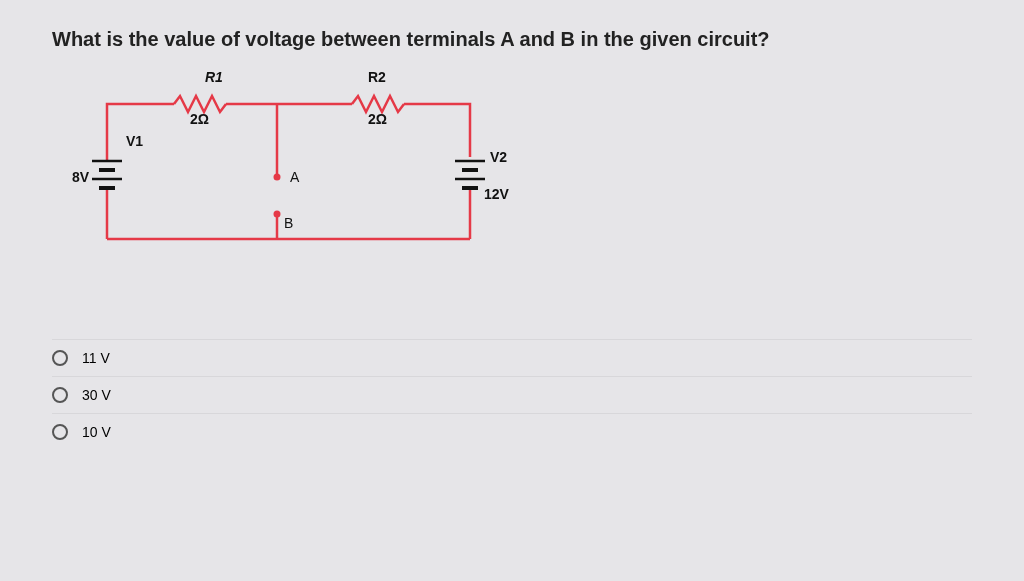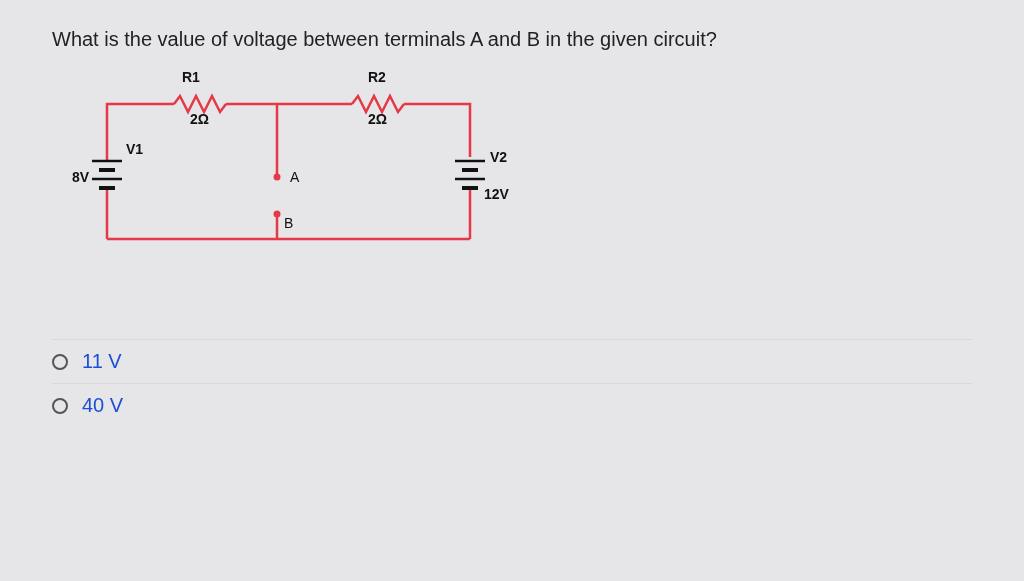--- a/index.html
+++ b/index.html
@@ -6,21 +6,21 @@
     body {
       font-family: -apple-system, BlinkMacSystemFont, "Segoe UI", Arial, sans-serif;
       background: #e6e5e8;
       width: 1024px;
       height: 581px;
       padding: 28px 52px;
       color: #1a1a1a;
     }
     .question-text {
       font-size: 20px;
-      font-weight: 400;
+      font-weight: 700;
       color: #222;
       margin-bottom: 18px;
     }
     .circuit-area {
       width: 500px;
       height: 220px;
       position: relative;
       margin-bottom: 50px;
     }
     .labels { position: absolute; font-size: 14px; font-weight: 700; color: #111; }
@@ -32,21 +32,21 @@
       border-top: 1px solid rgba(0,0,0,0.06);
     }
     .option-row:first-child { border-top: 1px solid rgba(0,0,0,0.06); }
     .radio {
       width: 16px; height: 16px;
       border: 2px solid #555;
       border-radius: 50%;
       margin-right: 14px;
       flex-shrink: 0;
     }
-    .option-label { font-size: 20px; color: #1d4ed8; }
+    .option-label { font-size: 14px; color: #000000; }
   </style>
 </head>
 <body>
 
 <div class="question-text">What is the value of voltage between terminals A and B in the given circuit?</div>
 
 <div class="circuit-area">
   <svg width="500" height="220" viewBox="0 0 500 220">
 
     <g stroke="#e53947" stroke-width="2.5" fill="none">
@@ -89,34 +89,38 @@
       <line x1="403" y1="110" x2="433" y2="110"></line>
       <line x1="410" y1="119" x2="426" y2="119" stroke-width="4"></line>
     </g>
 
     <circle cx="225" cy="108" r="3.5" fill="#e53947"></circle>
 
     <circle cx="225" cy="145" r="3.5" fill="#e53947"></circle>
   </svg>
 
   
-  <div class="labels" style="left:130px; top:0px;">R1</div>
+  <div class="labels" style="left:153px; top:0px;font-style:italic;">R1</div>
   <div class="labels" style="left:138px; top:42px;">2Ω</div>
   <div class="labels" style="left:316px; top:0px;">R2</div>
   <div class="labels" style="left:316px; top:42px;">2Ω</div>
-  <div class="labels" style="left:74px; top:72px;">V1</div>
+  <div class="labels" style="left:74px; top:64px;">V1</div>
   <div class="labels" style="left:20px; top:100px;">8V</div>
   <div class="labels" style="left:438px; top:80px;">V2</div>
   <div class="labels" style="left:432px; top:100px;margin-top:17px;">12V</div>
   <div class="labels" style="left:238px; top:100px; font-weight:400;">A</div>
   <div class="labels" style="left:232px; top:146px; font-weight:400;">B</div>
 </div>
 
 <div class="options">
   <div class="option-row">
     <div class="radio"></div>
     <div class="option-label">11 V</div>
   </div>
   <div class="option-row">
     <div class="radio"></div>
-    <div class="option-label">40 V</div>
+    <div class="option-label">30 V</div>
+  </div>
+  <div class="option-row">
+    <div class="radio"></div>
+    <div class="option-label">10 V</div>
   </div>
 </div>
 
 </body></html>

